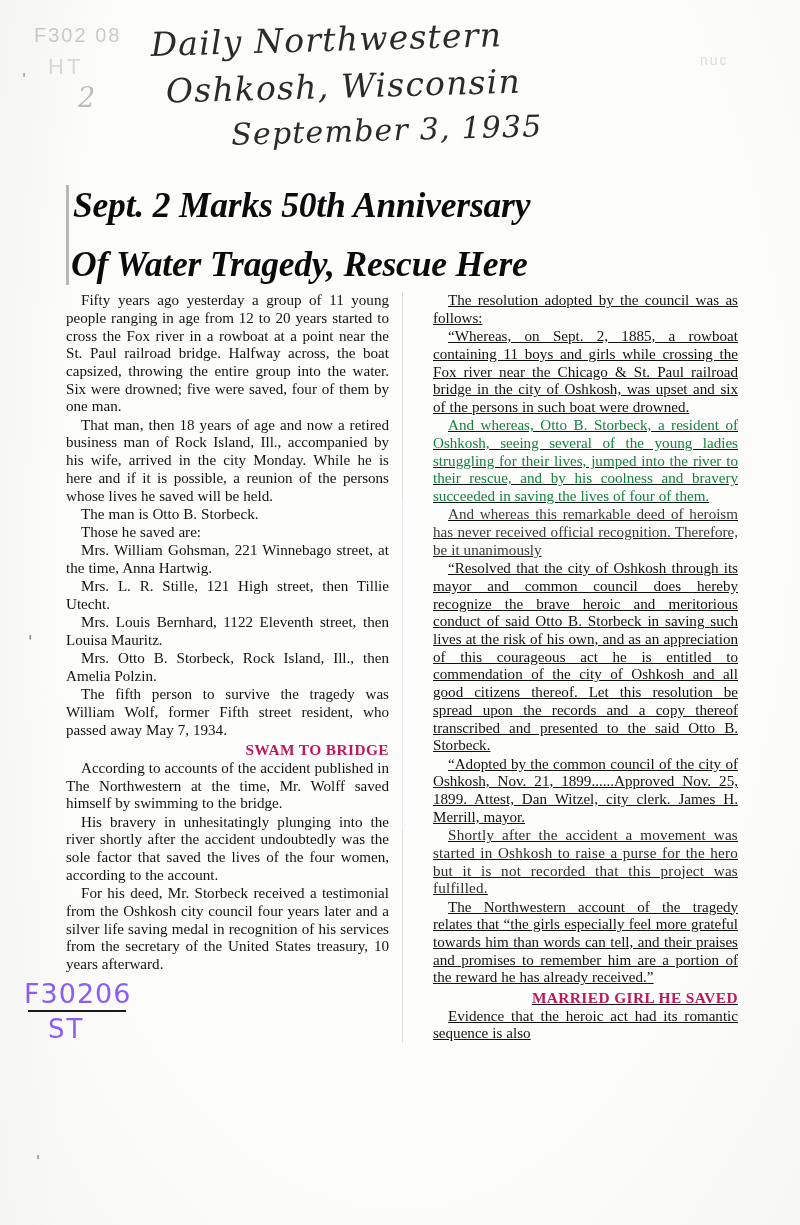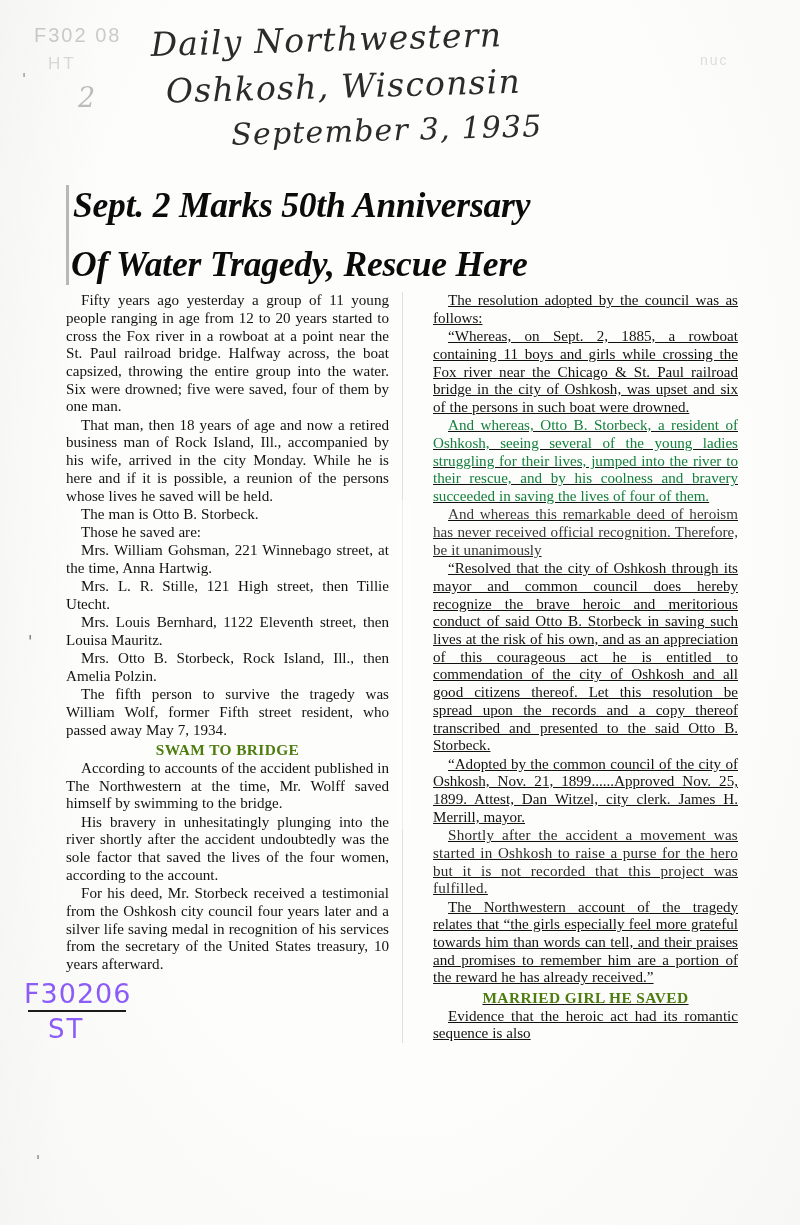--- a/index.html
+++ b/index.html
@@ -54,21 +54,21 @@
     top: 24px;
     font-size: 20px;
     letter-spacing: 2px;
     color: rgba(90,90,90,0.30);
     font-style: normal;
     font-family: "Liberation Sans", sans-serif;
   }
   #hw-faint-top-2 {
     left: 48px;
     top: 54px;
-    font-size: 17px;
+    font-size: 22px;
     letter-spacing: 3px;
     color: rgba(120,120,120,0.26);
     font-style: normal;
     font-family: "Liberation Sans", sans-serif;
   }
   #hw-page-num {
     left: 78px;
     top: 82px;
     font-size: 27px;
     color: rgba(110,110,110,0.45);
@@ -173,26 +173,26 @@
     font-size: 15.1px;
     line-height: 1.175;
     text-indent: 15px;
     color: #121212;
     word-spacing: 0.2px;
   }
   .para + .para { margin-top: 0.5px; }
 
   .subhead {
     margin: 2px 0 0 0;
-    text-align: center;
+    text-align: right;
     font-weight: bold;
     font-size: 15.4px;
     line-height: 1.2;
     letter-spacing: 0.4px;
-    color: #4d7c0f;
+    color: #be185d;
   }
 
   
   .faded    { color: #15803d; }
   .faded-2  { color: #3a3a3a; }
   .smudge   { color: #2c2c2c; letter-spacing: 0.25px; }
 
   
   #left-ink-fade {
     position: absolute;

